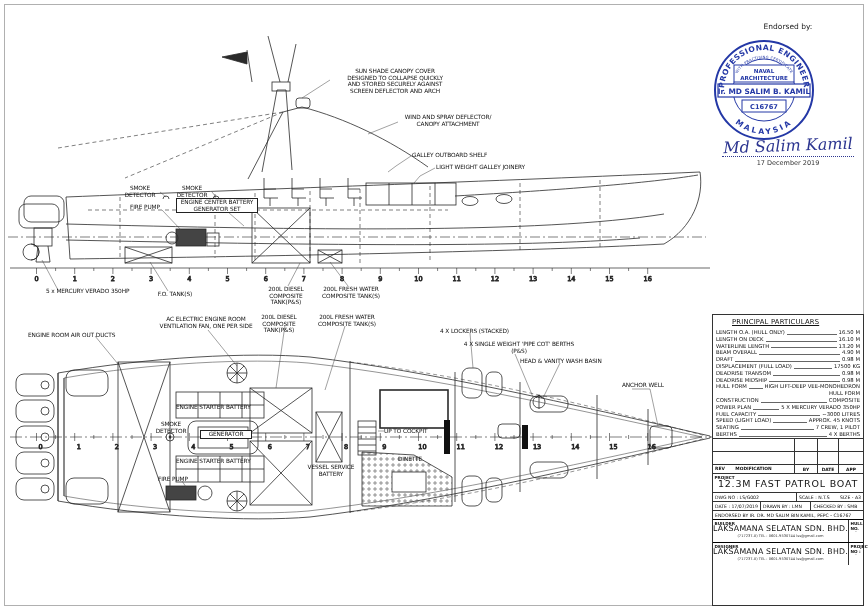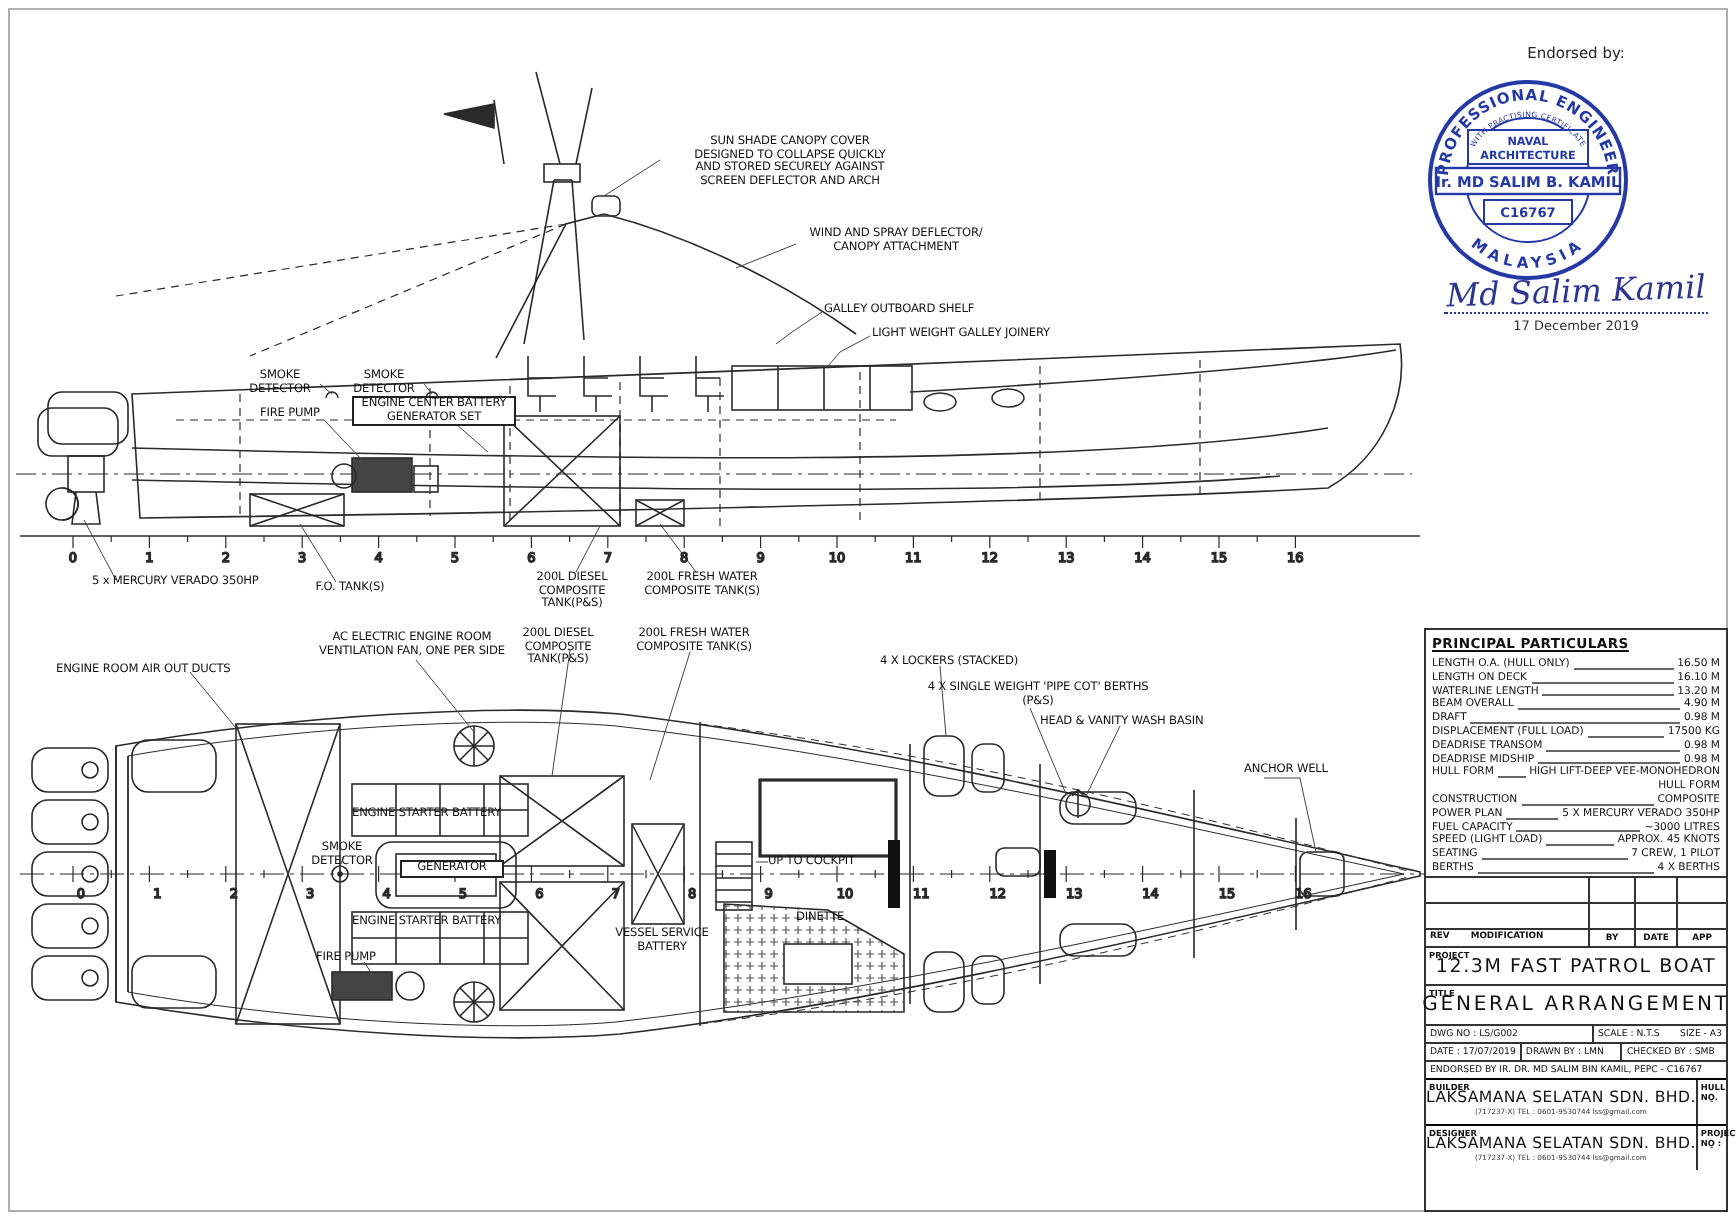--- a/index.html
+++ b/index.html
@@ -18,21 +18,21 @@
   .sig{position:absolute;left:702px;top:136px;width:172px;text-align:center;
        font-family:"DejaVu Serif",serif;font-style:italic;font-size:16px;color:#2c3590;
        transform:rotate(-2deg);}
   .sig-line{position:absolute;left:722px;top:156px;width:132px;border-bottom:1px dotted #2c3590;}
   .stamp-date{position:absolute;left:712px;top:159px;width:152px;text-align:center;font-size:6.5px;color:#333;}
   
   .panel{position:absolute;left:712px;top:314px;width:152px;height:292px;border:1px solid #333;
          box-sizing:border-box;display:flex;flex-direction:column;background:#fff;}
   .panel > div{box-sizing:border-box;}
   .pp{height:123px;padding:2px 3px;}
-  .pp-title{font-size:6.8px;font-weight:bold;text-decoration:underline;margin:1px 0 3px;letter-spacing:0.2px;}
+  .pp-title{font-size:6.8px;font-weight:normal;text-decoration:underline;margin:1px 16px 3px;letter-spacing:0.2px;}
   .pp-row{display:flex;align-items:flex-end;font-size:5.3px;line-height:6.8px;height:6.8px;white-space:nowrap;}
   .pp-lab{white-space:nowrap;}
   .pp-lead{flex:1;border-bottom:1px solid #666;margin:0 2px 1px 2px;min-width:3px;}
   .pp-val{white-space:nowrap;}
   .pp-row.noleader{justify-content:flex-end;}
   .rev-row{height:13px;border-top:1px solid #333;display:flex;}
   .rev-head{height:9px;border-top:1px solid #333;display:flex;font-size:4.4px;font-weight:bold;align-items:center;}
   .rc{height:100%;}
   .rc.wide{flex:1;position:relative;}
   .rc.n1{width:22px;border-left:1px solid #333;}
@@ -553,24 +553,20 @@
       </span>
       <span class="rc n1 hd">BY</span>
       <span class="rc n2 hd">DATE</span>
       <span class="rc n3 hd">APP</span>
     </div>
 
     <div class="tb-project">
       <span class="tag">PROJECT</span>
       <div class="big">12.3M FAST PATROL BOAT</div>
     </div>
-    <div class="tb-title">
-      <span class="tag">TITLE</span>
-      <div class="big">GENERAL ARRANGEMENT</div>
-    </div>
 
     <div class="tb-row">
       <span class="tb-cell grow">DWG NO : LS/G002</span>
       <span class="tb-cell" style="width:62px;justify-content:space-between;">
         <span>SCALE : N.T.S</span>
         <span>SIZE - A3</span>
       </span>
     </div>
     <div class="tb-row">
       <span class="tb-cell grow">DATE : 17/07/2019</span>

